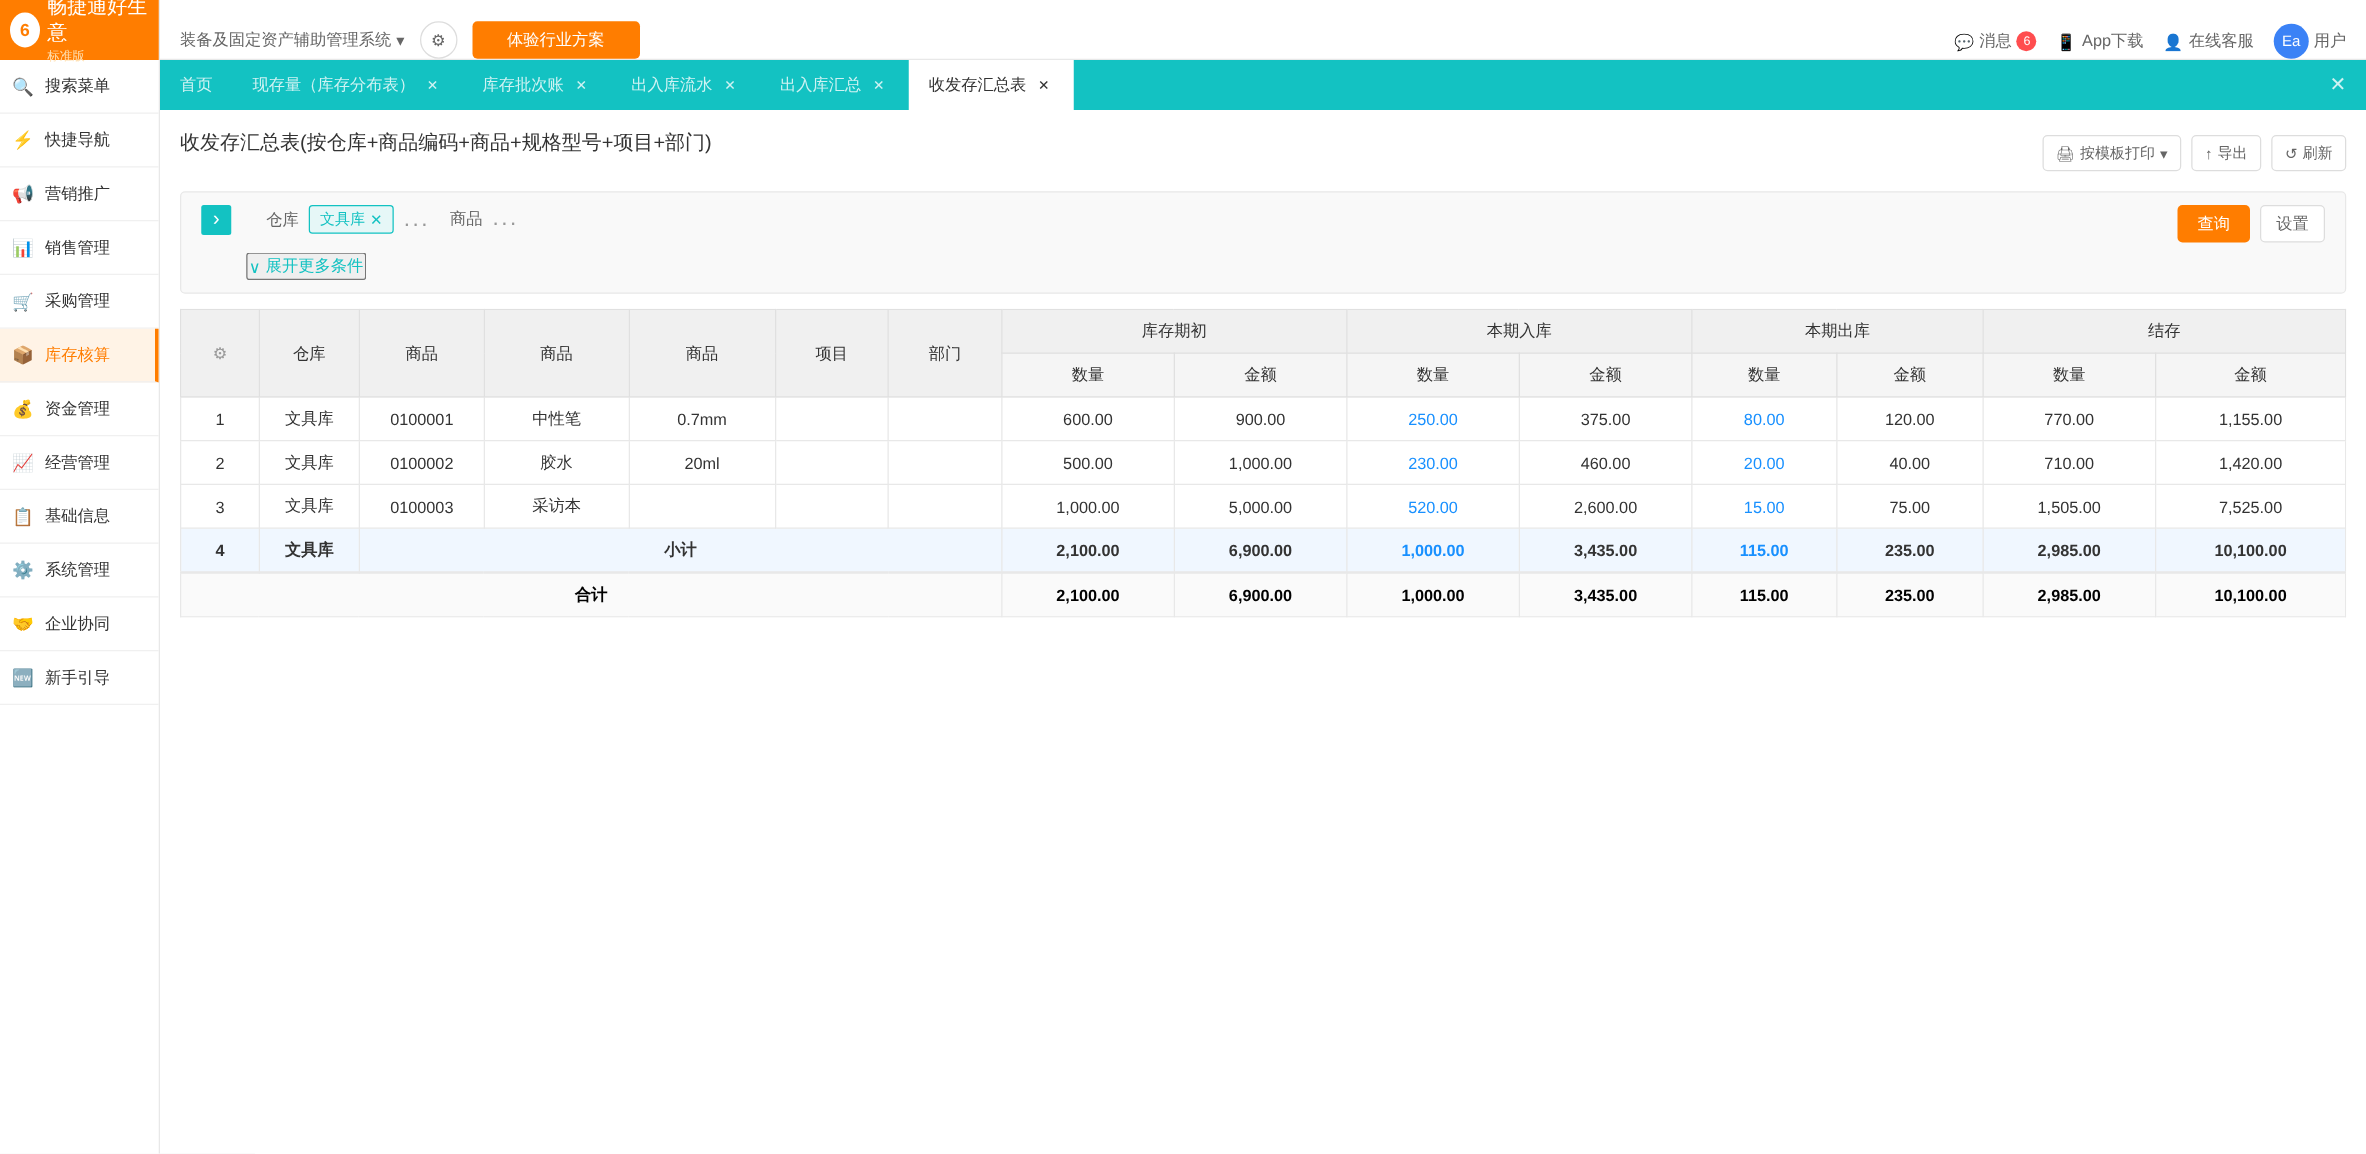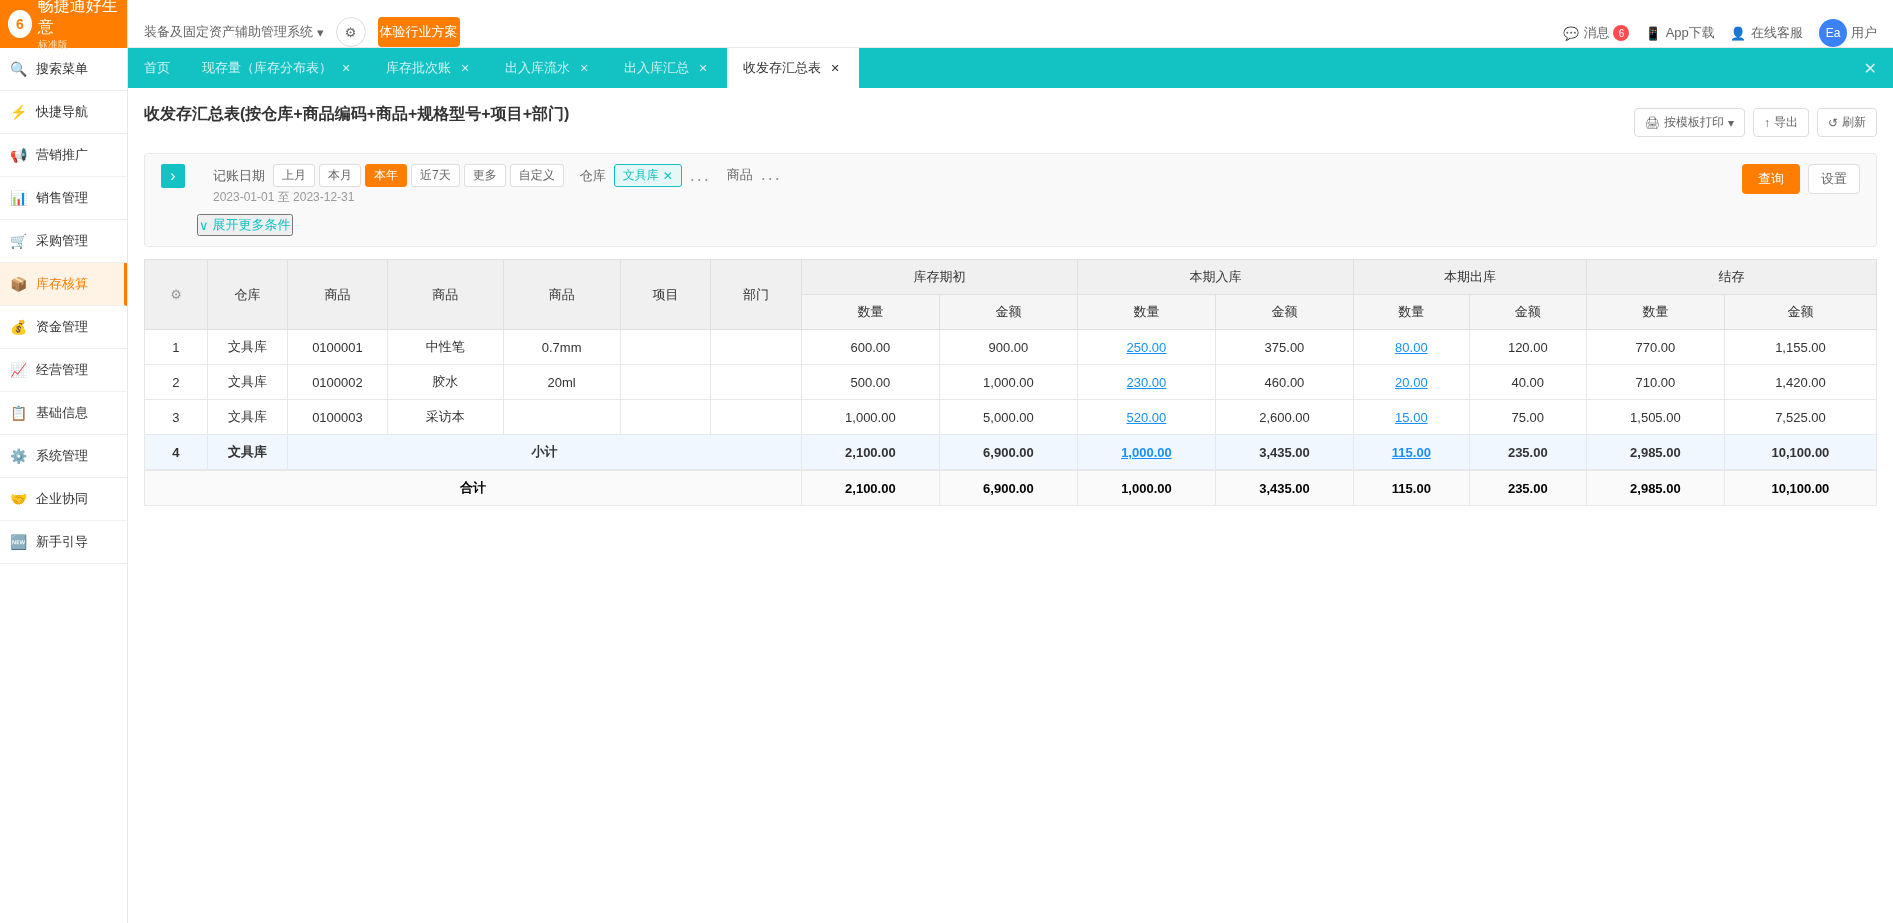--- a/index.html
+++ b/index.html
@@ -20,36 +20,36 @@
     .sidebar-item-icon { width: 18px; height: 18px; display: flex; align-items: center; justify-content: center; font-size: 14px; }
 
     
     .main-content { flex: 1; display: flex; flex-direction: column; overflow: hidden; }
 
     
     .top-header { height: 48px; background: #fff; display: flex; align-items: flex-end; justify-content: space-between; padding: 0 16px; border-bottom: 1px solid #e8e8e8; flex-shrink: 0; }
     .top-header-left { display: flex; align-items: center; gap: 12px; }
     .system-selector { display: flex; align-items: center; gap: 4px; cursor: pointer; color: #666; }
     .settings-btn { width: 30px; height: 30px; border-radius: 50%; border: 1px solid #ddd; display: flex; align-items: center; justify-content: center; cursor: pointer; color: #666; }
-    .experience-btn { background: #ff7d00; color: #fff; border: none; padding: 6px 2px; border-radius: 4px; cursor: pointer; font-size: 13px; font-family: Liberation Mono, monospace; }
+    .experience-btn { background: #ff7d00; color: #fff; border: none; padding: 6px 28px; border-radius: 4px; cursor: pointer; font-size: 13px; font-family: Liberation Mono, monospace; }
     .top-header-right { display: flex; align-items: center; gap: 16px; color: #666; font-size: 13px; }
     .header-action { display: flex; align-items: center; gap: 4px; cursor: pointer; }
 
     
     .tab-bar { height: 40px; background: #13c2c2; display: flex; align-items: stretch; flex-shrink: 0; }
     .tab { display: flex; align-items: center; gap: 6px; padding: 11px 16px; cursor: pointer; color: rgba(255,255,255,0.8); font-size: 13px; white-space: nowrap; }
     .tab.active { background: #fff; color: #333; }
     .tab-close { width: 16px; height: 16px; border-radius: 50%; display: flex; align-items: center; justify-content: center; font-size: 11px; }
     .tab-bar-close { margin-left: auto; padding: 0 16px; display: flex; align-items: center; color: rgba(255,255,255,0.8); cursor: pointer; font-size: 16px; }
 
     
     .page-content { flex: 1; overflow-y: auto; background: #fff; padding: 16px; }
 
     
-    .page-title { font-size: 16px; font-weight: bold; color: #333; margin-bottom: 16px; }
+    .page-title { font-size: 16px; font-weight: normal; color: #333; margin-bottom: 16px; }
 
     
     .filter-section { background: #f9f9f9; border: 1px solid #e8e8e8; border-radius: 4px; padding: 10px 16px; margin-bottom: 12px; }
     .filter-item { display: flex; align-items: center; gap: 8px; }
     .filter-label { color: #666; font-size: 13px; white-space: nowrap; }
     .date-shortcuts { display: flex; gap: 4px; }
     .date-btn { padding: 2px 8px; border: 1px solid #ddd; border-radius: 3px; cursor: pointer; font-size: 12px; color: #666; background: #fff; }
     .date-btn.active { background: #ff7d00; color: #fff; border-color: #ff7d00; }
     .date-range { color: #999; font-size: 12px; margin-top: 2px; }
     .warehouse-tag { background: #e6f7f7; border: 1px solid #13c2c2; border-radius: 3px; padding: 2px 8px; display: flex; align-items: center; gap: 4px; color: #13c2c2; font-size: 12px; }
@@ -61,21 +61,21 @@
     .toolbar-btn { border: 1px solid #ddd; background: #fff; color: #666; padding: 5px 10px; border-radius: 4px; cursor: pointer; font-size: 12px; display: flex; align-items: center; gap: 4px; }
 
     
     .table-container { overflow-x: auto; }
     table { width: 100%; border-collapse: collapse; font-size: 13px; }
     thead { background: #f0f0f0; }
     thead tr th { padding: 8px 10px; text-align: center; border: 1px solid #e0e0e0; color: #333; font-weight: normal; white-space: nowrap; }
     thead tr.sub-header th { background: #f5f5f5; }
     tbody tr td { padding: 8px 10px; border: 1px solid #e8e8e8; text-align: center; color: #333; }
     tbody tr.subtotal td { background: #f0f7ff; font-weight: bold; }
-    .link-cell { color: #1890ff; text-decoration: underline; cursor: pointer; }
+    .link-cell { color: #1890ff; cursor: pointer; }
     .settings-icon-cell { color: #999; cursor: pointer; }
     .table-footer { background: #fafafa; border-top: 2px solid #e8e8e8; }
     .table-footer td { font-weight: bold; padding: 8px 10px; border: 1px solid #e8e8e8; text-align: center; }
     .col-warehouse { width: 80px; }
     .col-code { width: 100px; }
 
     .expand-arrow { width: 24px; height: 24px; background: #13c2c2; color: #fff; display: flex; align-items: center; justify-content: center; border-radius: 2px; cursor: pointer; margin-right: 12px; font-size: 16px; }
   </style>
 </head>
 <body>
@@ -220,34 +220,20 @@
           <button class="toolbar-btn">
             <span>↺</span>
             <span>刷新</span>
           </button>
         </div>
       </div>
 
       <div class="filter-section">
         <div style="display:flex;align-items:flex-start;gap:16px;flex-wrap:wrap;">
           <div class="expand-arrow">›</div>
-          <div>
-            <div style="display:flex;align-items:center;gap:8px;">
-              <span class="filter-label">记账日期</span>
-              <div class="date-shortcuts">
-                <button class="date-btn">上月</button>
-                <button class="date-btn">本月</button>
-                <button class="date-btn active">本年</button>
-                <button class="date-btn">近7天</button>
-                <button class="date-btn">更多</button>
-                <button class="date-btn">自定义</button>
-              </div>
-            </div>
-            <div class="date-range">2023-01-01 至 2023-12-31</div>
-          </div>
 
           <div class="filter-item">
             <span class="filter-label">仓库</span>
             <div class="warehouse-tag">
               <span>文具库</span>
               <span class="tag-close">✕</span>
             </div>
             <span class="filter-dots">...</span>
           </div>
 

